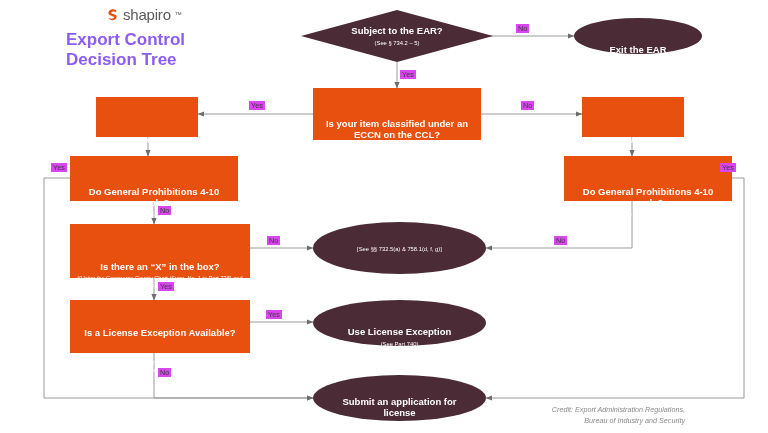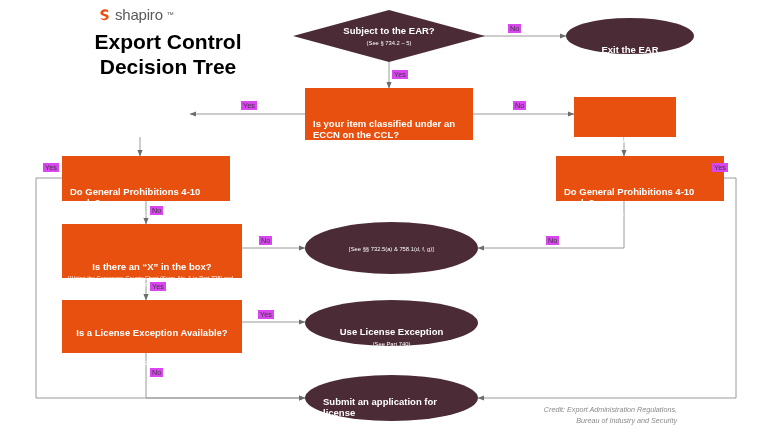--- a/index.html
+++ b/index.html
@@ -3,38 +3,38 @@
 <meta charset="utf-8">
 <style>
   html,body{margin:0;padding:0;}
   body{
     width:768px;height:433px;
     background:#ffffff;
     font-family:"Liberation Sans", sans-serif;
     overflow:hidden;
     position:relative;
   }
-  #canvas{position:absolute;left:0;top:0;width:656px;height:433px;padding-left:29px;}
+  #canvas{position:absolute;left:8px;top:0;width:656px;height:433px;padding-left:29px;}
   svg.edges{position:absolute;left:0;top:0;width:768px;height:433px;pointer-events:none;}
 
   
   .brand{position:absolute;left:96px;top:6px;display:flex;align-items:center;gap:4px;}
   .brand-mark{width:15px;height:15px;position:relative;}
   .brand-word{font-size:15px;color:#58595b;letter-spacing:-.2px;font-weight:400;}
   .brand-tm{font-size:7px;color:#58595b;vertical-align:super;}
 
   .title{
     position:absolute;left:58px;top:30px;width:220px;
-    color:#000000;font-weight:bold;font-size:21px;line-height:1.18;
-    text-align:center;
+    color:#8b5cf6;font-weight:bold;font-size:17px;line-height:1.18;
+    text-align:left;
   }
 
   
   .node{position:absolute;display:flex;flex-direction:column;align-items:center;justify-content:center;
-        color:#ffffff;box-sizing:border-box;}
+        text-align:center;color:#ffffff;box-sizing:border-box;}
   .node .ttl{font-weight:bold;line-height:1.18;}
   .node .sub{font-weight:normal;line-height:1.2;margin-top:3px;}
 
   .proc{background:#e8500f;}
   .proc .ttl{font-size:9.5px;margin-top:47px;}
   .proc .sub{font-size:5.6px;}
 
   .proc-sm .ttl{font-size:9px;font-style:italic;}
 
   .term{background:#4b2b36;border-radius:50%;}
@@ -124,20 +124,23 @@
   <div class="node term" style="left:566px;top:18px;width:128px;height:36px;">
     <div class="ttl">Exit the EAR</div>
   </div>
 
   <div class="node proc" style="left:305px;top:88px;width:168px;height:52px;padding:5px 8px;">
     <div class="ttl">Is your item classified under an ECCN on the CCL?</div>
     <div class="sub">[See § 736.2(b)(1-3)]</div>
     <div class="sub" style="margin-top:0">(See Supp No. 1 to Part 774)</div>
   </div>
 
+  <div class="node proc proc-sm" style="left:88px;top:97px;width:102px;height:40px;">
+    <div class="ttl">ECCN</div>
+  </div>
 
   <div class="node proc proc-sm" style="left:574px;top:97px;width:102px;height:40px;">
     <div class="ttl">EAR99</div>
   </div>
 
   <div class="node proc" style="left:62px;top:156px;width:168px;height:45px;padding:4px 8px;">
     <div class="ttl">Do General Prohibitions 4-10 apply?</div>
     <div class="sub">[See § 736.2(b)(4-10)]</div>
   </div>
 

